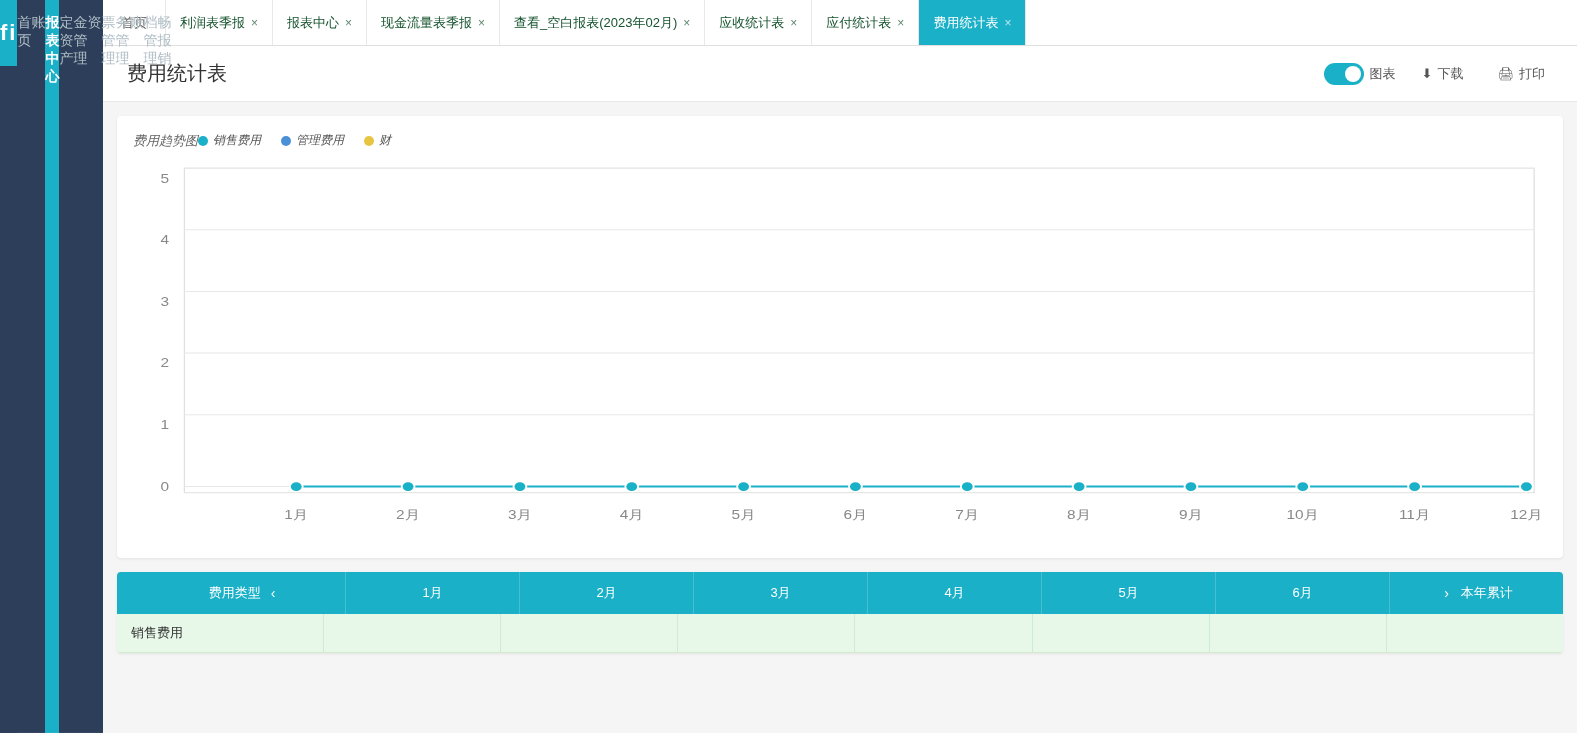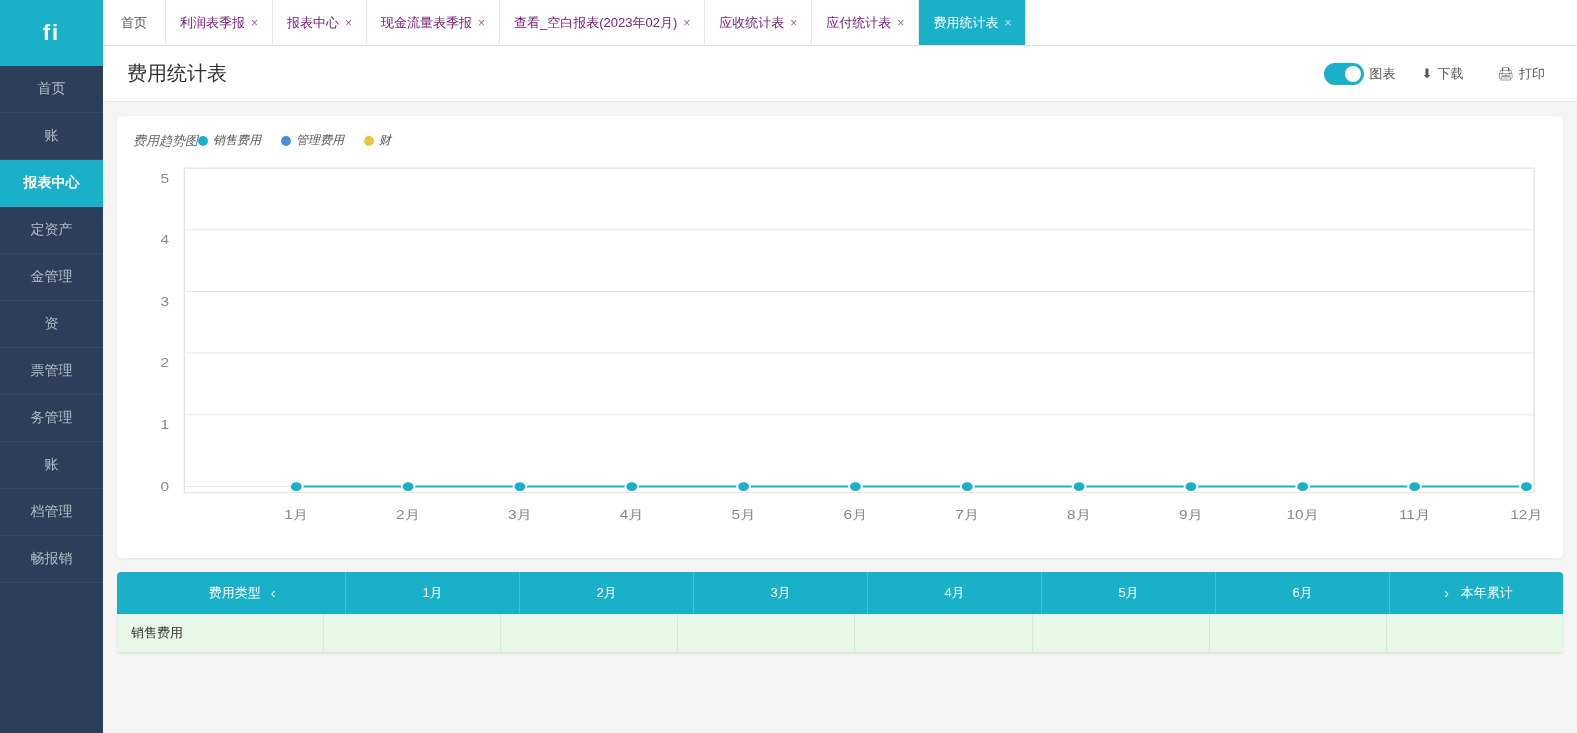--- a/index.html
+++ b/index.html
@@ -3,21 +3,21 @@
   <meta charset="utf-8">
   <style>
     * { box-sizing: border-box; margin: 0; padding: 0; }
     body { font-family: 'Microsoft YaHei', Arial, sans-serif; display: flex; height: 733px; overflow: hidden; background: #f5f5f5; }
 
     
     .sidebar {
       width: 103px;
       background: #2c3e5a;
       display: flex;
-      flex-direction: column;
+      flex-direction: row;
       height: 100%;
       flex-shrink: 0;
       position: relative;
     }
     .sidebar-logo {
       height: 66px;
       background: #1ab0c8;
       display: flex;
       align-items: center;
       justify-content: center;
@@ -54,21 +54,21 @@
       overflow-x: auto;
       flex-shrink: 0;
     }
     .tab-bar::-webkit-scrollbar { height: 0; }
     .tab {
       display: flex;
       align-items: center;
       padding: 0 14px;
       height: 100%;
       font-size: 13px;
-      color: #701a75;
+      color: #14532d;
       cursor: pointer;
       white-space: nowrap;
       border-right: 1px solid #e8e8e8;
       gap: 6px;
     }
     .tab.active {
       background: #1ab0c8;
       color: white;
     }
     .tab .close-icon {

